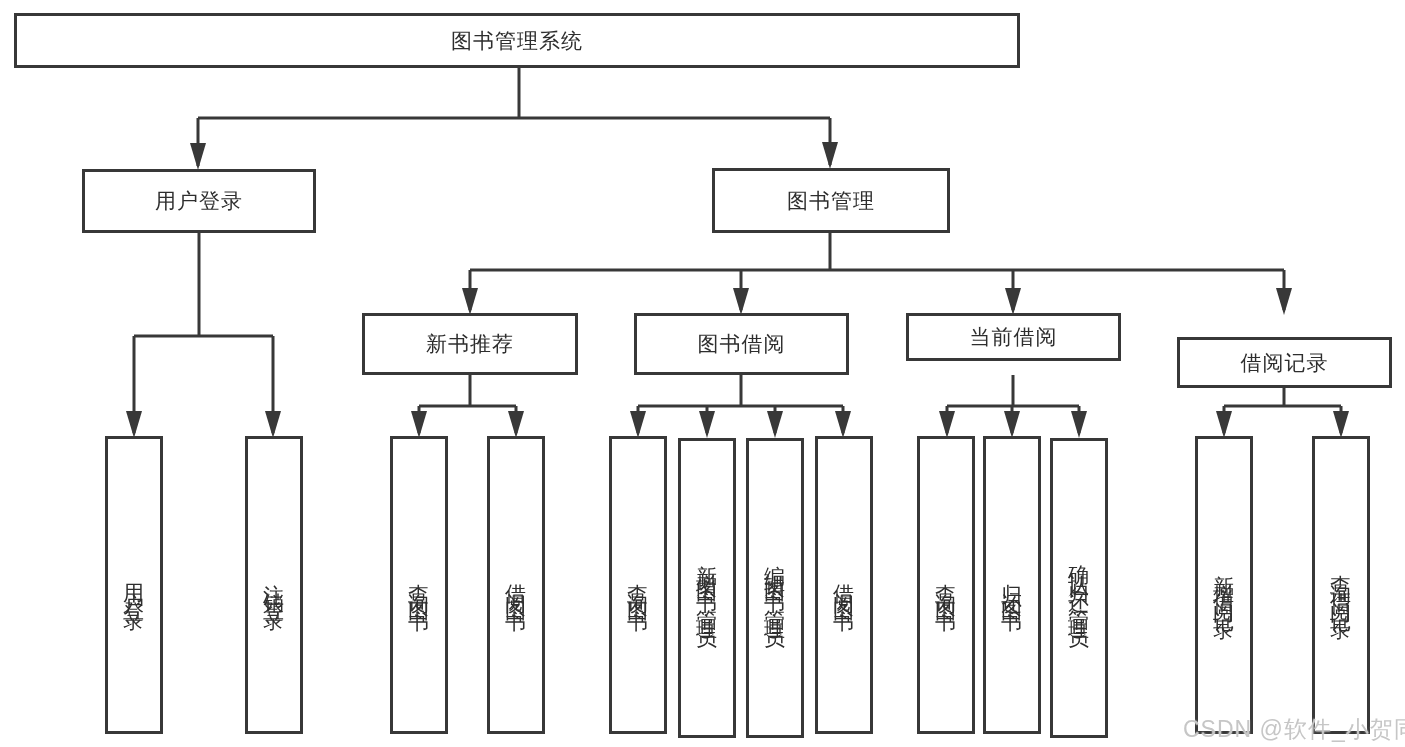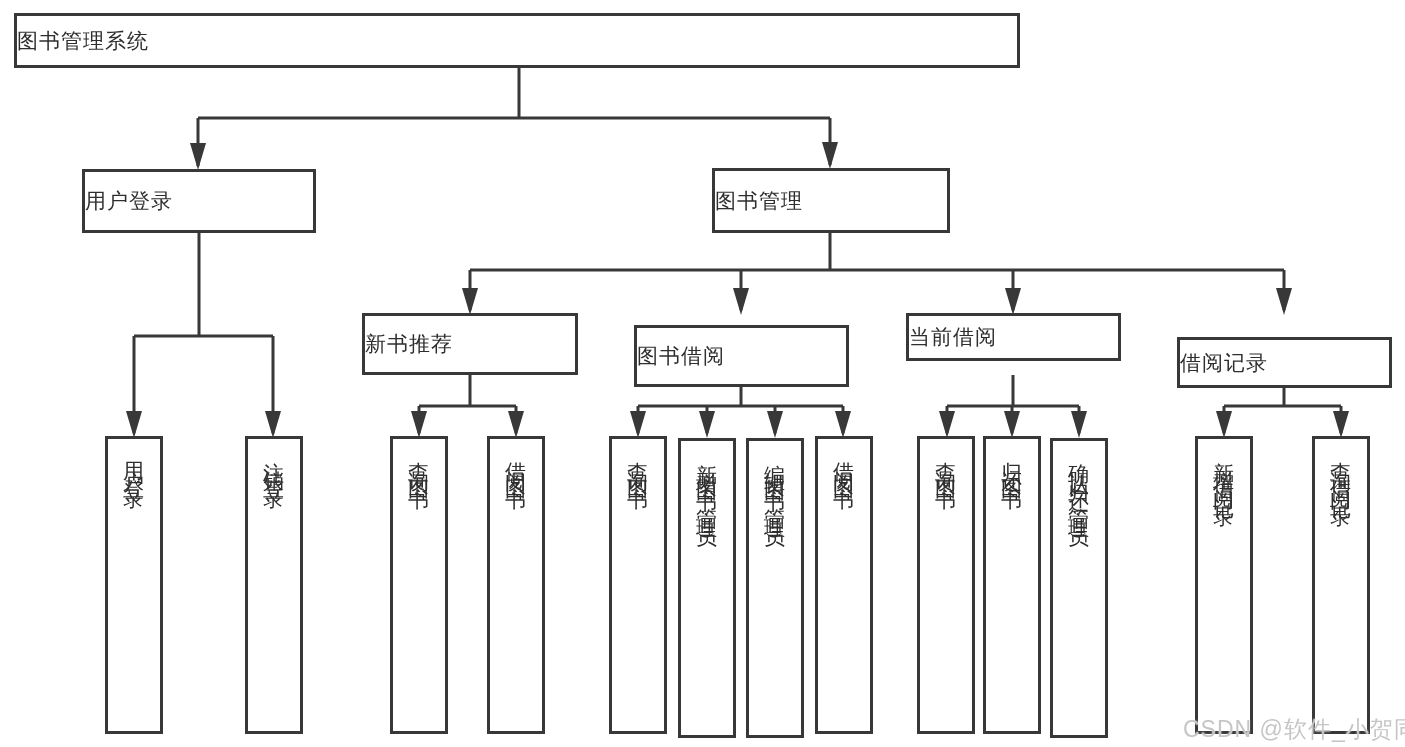--- a/index.html
+++ b/index.html
@@ -9,21 +9,21 @@
     background:#ffffff;
     font-family:"Liberation Sans","DejaVu Sans",sans-serif;
     overflow:hidden;
   }
   .wires{position:absolute;left:0;top:0;width:1405px;height:747px;}
   .node{
     position:absolute;
     box-sizing:border-box;
     background:#ffffff;
     border:3px solid #383838;
-    display:flex;align-items:center;
+    display:flex;align-items:center;justify-content:center;
     color:#2e2e2e;
     font-size:21px;
     letter-spacing:1px;
     z-index:2;
   }
   .leaf{
     writing-mode:vertical-rl;
     text-orientation:mixed;
     letter-spacing:9px;
     font-size:21px;
@@ -97,21 +97,21 @@
   <div class="node" style="left:82px;top:169px;width:234px;height:64px;">
     <span class="lbl">用户登录</span>
   </div>
   <div class="node" style="left:362px;top:313px;width:216px;height:62px;">
     <span class="lbl">新书推荐</span>
   </div>
 
   <div class="node" style="left:712px;top:168px;width:238px;height:65px;">
     <span class="lbl">图书管理</span>
   </div>
-  <div class="node" style="left:634px;top:313px;width:215px;height:62px;margin-top:12px;">
+  <div class="node" style="left:634px;top:313px;width:215px;height:62px;">
     <span class="lbl">图书借阅</span>
   </div>
   <div class="node" style="left:906px;top:313px;width:215px;height:48px;">
     <span class="lbl">当前借阅</span>
   </div>
   <div class="node" style="left:1177px;top:331px;width:215px;height:51px;margin-top:6px;">
     <span class="lbl">借阅记录</span>
   </div>
 
   <div class="node leaf" style="left:105px;top:436px;width:58px;height:298px;">

